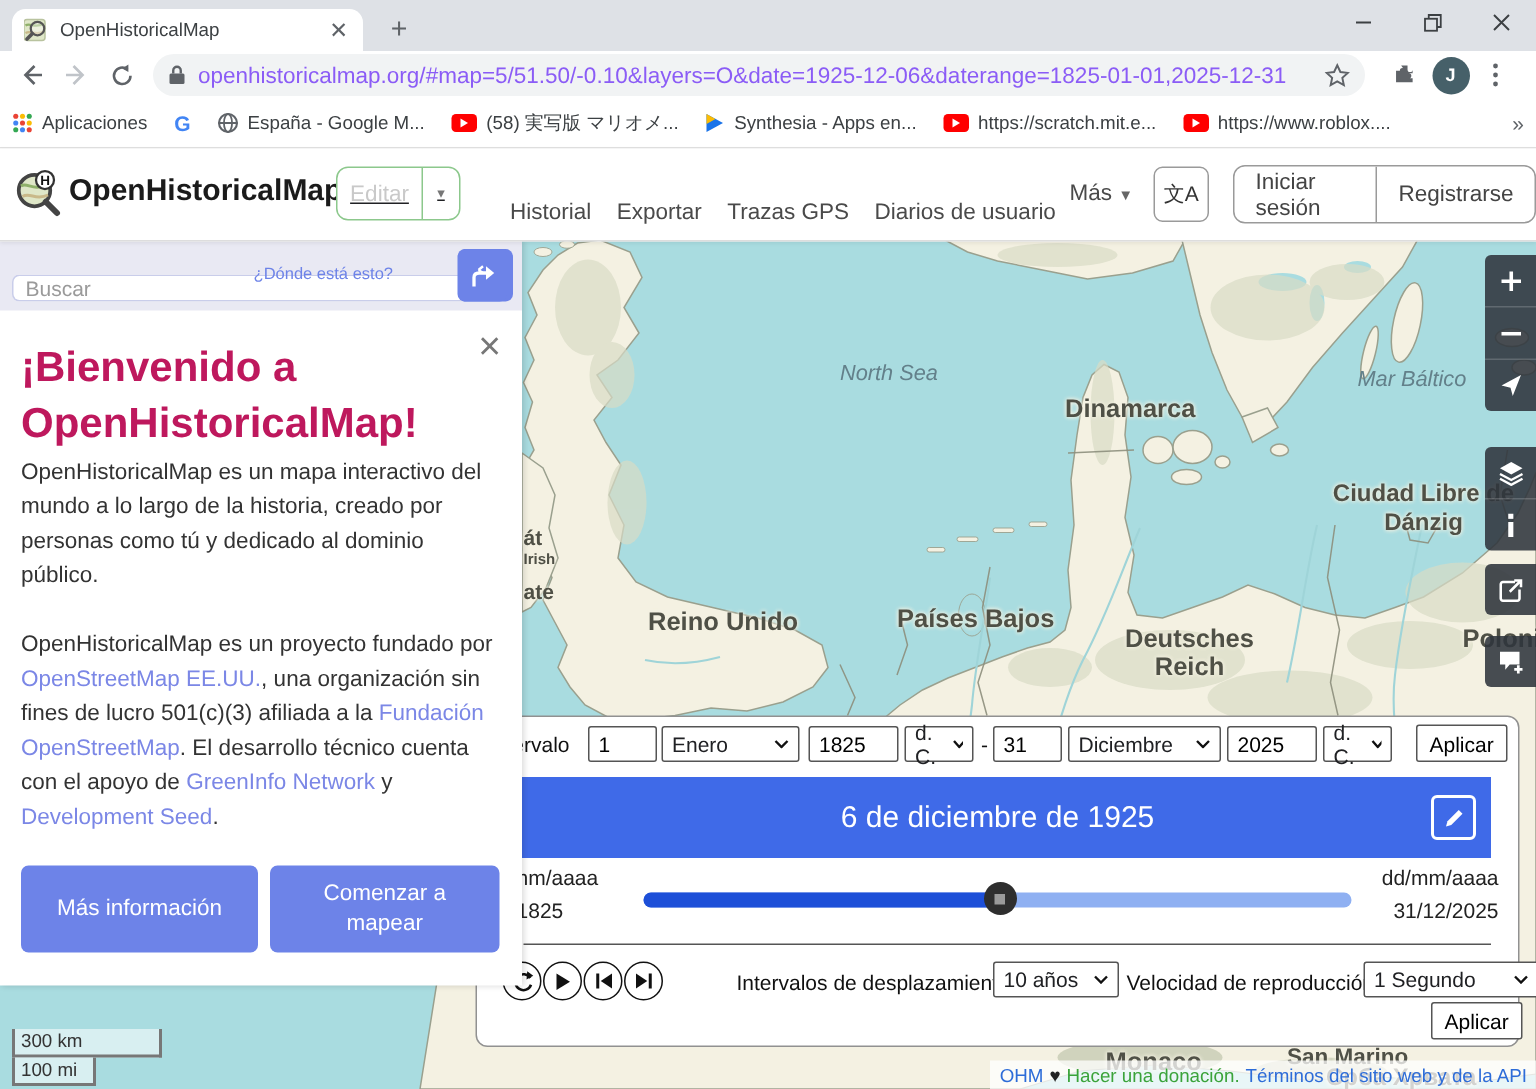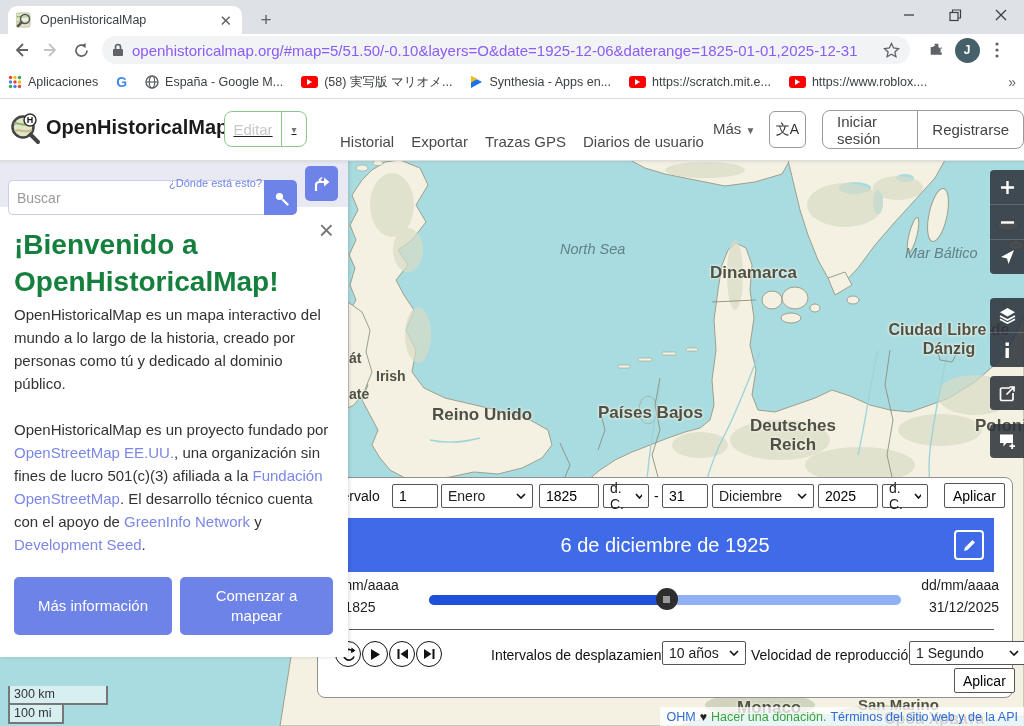--- a/index.html
+++ b/index.html
@@ -72,31 +72,31 @@
   .scalebox{background:rgba(255,255,255,.55);border:2px solid #777;border-top:none;
             box-sizing:border-box;padding:0 4px;line-height:17px;}
   .attrib{position:absolute;right:0;bottom:0;height:19px;background:rgba(255,255,255,.75);z-index:7;
           font-size:12.5px;display:flex;align-items:center;padding:0 6px;white-space:nowrap;gap:4px;}
   .attrib .blue{color:#2d6cd8;} .attrib .green{color:#3aa33a;} .attrib .heart{color:#222;}
 
   
   .sidebar{position:absolute;left:0;top:0;width:348px;height:497px;background:#fff;z-index:10;
            box-shadow:1px 0 4px rgba(0,0,0,.15);}
   .searchstrip{position:absolute;left:0;top:0;width:348px;height:47px;background:#e9e9f3;}
-  .searchwrap{position:absolute;left:8px;top:20px;width:289px;height:35px;display:flex;}
+  .searchwrap{position:absolute;left:8px;top:6px;width:334px;height:35px;display:flex;align-items:flex-end;}
   .searchinput{flex:1;border:1px solid #c9cdea;border-right:none;border-radius:5px 0 0 5px;
                padding:0 8px;font-size:14px;outline:none;font-family:"Liberation Sans",sans-serif;min-width:0;}
   .searchinput::placeholder{color:#9a9a9a;}
   .wherelink{position:absolute;right:86px;top:17px;font-size:11px;color:#6d83e8;z-index:2;}
   .sq-btn{width:33px;height:35px;background:#6d83e8;display:flex;align-items:center;justify-content:center;}
   .btn-search{border-radius:0 5px 5px 0;}
   .btn-directions{position:absolute;left:305px;top:6px;border-radius:5px;}
   .welcome-close{position:absolute;right:14px;top:57px;font-size:26px;color:#777;line-height:1;}
   .welcome-title{position:absolute;left:14px;top:66px;width:320px;font-size:28px;line-height:37px;
-                 font-weight:bold;color:#15803d;}
+                 font-weight:bold;color:#be185d;}
   .wp{position:absolute;left:14px;width:320px;font-size:15px;line-height:23px;color:#333;}
   .wp a{color:#7b87e6;text-decoration:none;}
   .welcome-btn{position:absolute;height:58px;background:#6d83e8;border-radius:5px;color:#fff;font-size:15px;
                display:flex;align-items:center;justify-content:center;text-align:center;line-height:20px;}
 
   
   .timeslider{position:absolute;left:317px;top:317px;width:696px;height:221px;background:#fff;
               border:1px solid #919191;border-radius:8px;z-index:5;box-sizing:border-box;}
   .ts-label{position:absolute;font-size:14px;color:#111;white-space:nowrap;}
   .ts-input{position:absolute;height:24px;border:1px solid #555;border-radius:2px;background:#fff;
@@ -393,21 +393,21 @@
 
     <div class="sealabel" style="left:560px;top:81px;">North Sea</div>
     <div class="sealabel" style="left:905px;top:85px;">Mar Báltico</div>
     <div class="maplabel" style="left:710px;top:103px;font-size:17px;">Dinamarca</div>
     <div class="maplabel wrap" style="left:869px;top:160px;width:160px;">Ciudad Libre de Dánzig</div>
     <div class="maplabel" style="left:432px;top:245px;font-size:17px;">Reino Unido</div>
     <div class="maplabel" style="left:598px;top:243px;font-size:17px;">Países Bajos</div>
     <div class="maplabel wrap" style="left:733px;top:256px;width:120px;font-size:17px;">Deutsches Reich</div>
     <div class="maplabel" style="left:975px;top:256px;font-size:17px;">Polonia</div>
     <div class="maplabel" style="left:349px;top:190px;font-size:14px;">át</div>
-    <div class="maplabel" style="left:349px;top:208px;font-size:14px;padding-left:27px;">Irish</div>
+    <div class="maplabel" style="left:349px;top:208px;font-size:10px;">Irish</div>
     <div class="maplabel" style="left:349px;top:226px;font-size:14px;">ate</div>
     <div class="maplabel" style="left:737px;top:538px;font-size:17px;">Monaco</div>
     <div class="maplabel" style="left:858px;top:536px;font-size:15px;">San Marino</div>
     <div class="maplabel" style="left:884px;top:550px;font-size:16px;">Срба Хрвата</div>
 
     <div class="mapctl" style="top:10px;">
       <div class="mapbtn">
           <svg width="15" height="15">
             <path d="M7.5 1 V14 M1 7.5 H14" stroke="#fff" stroke-width="2.4"></path>
           </svg>

